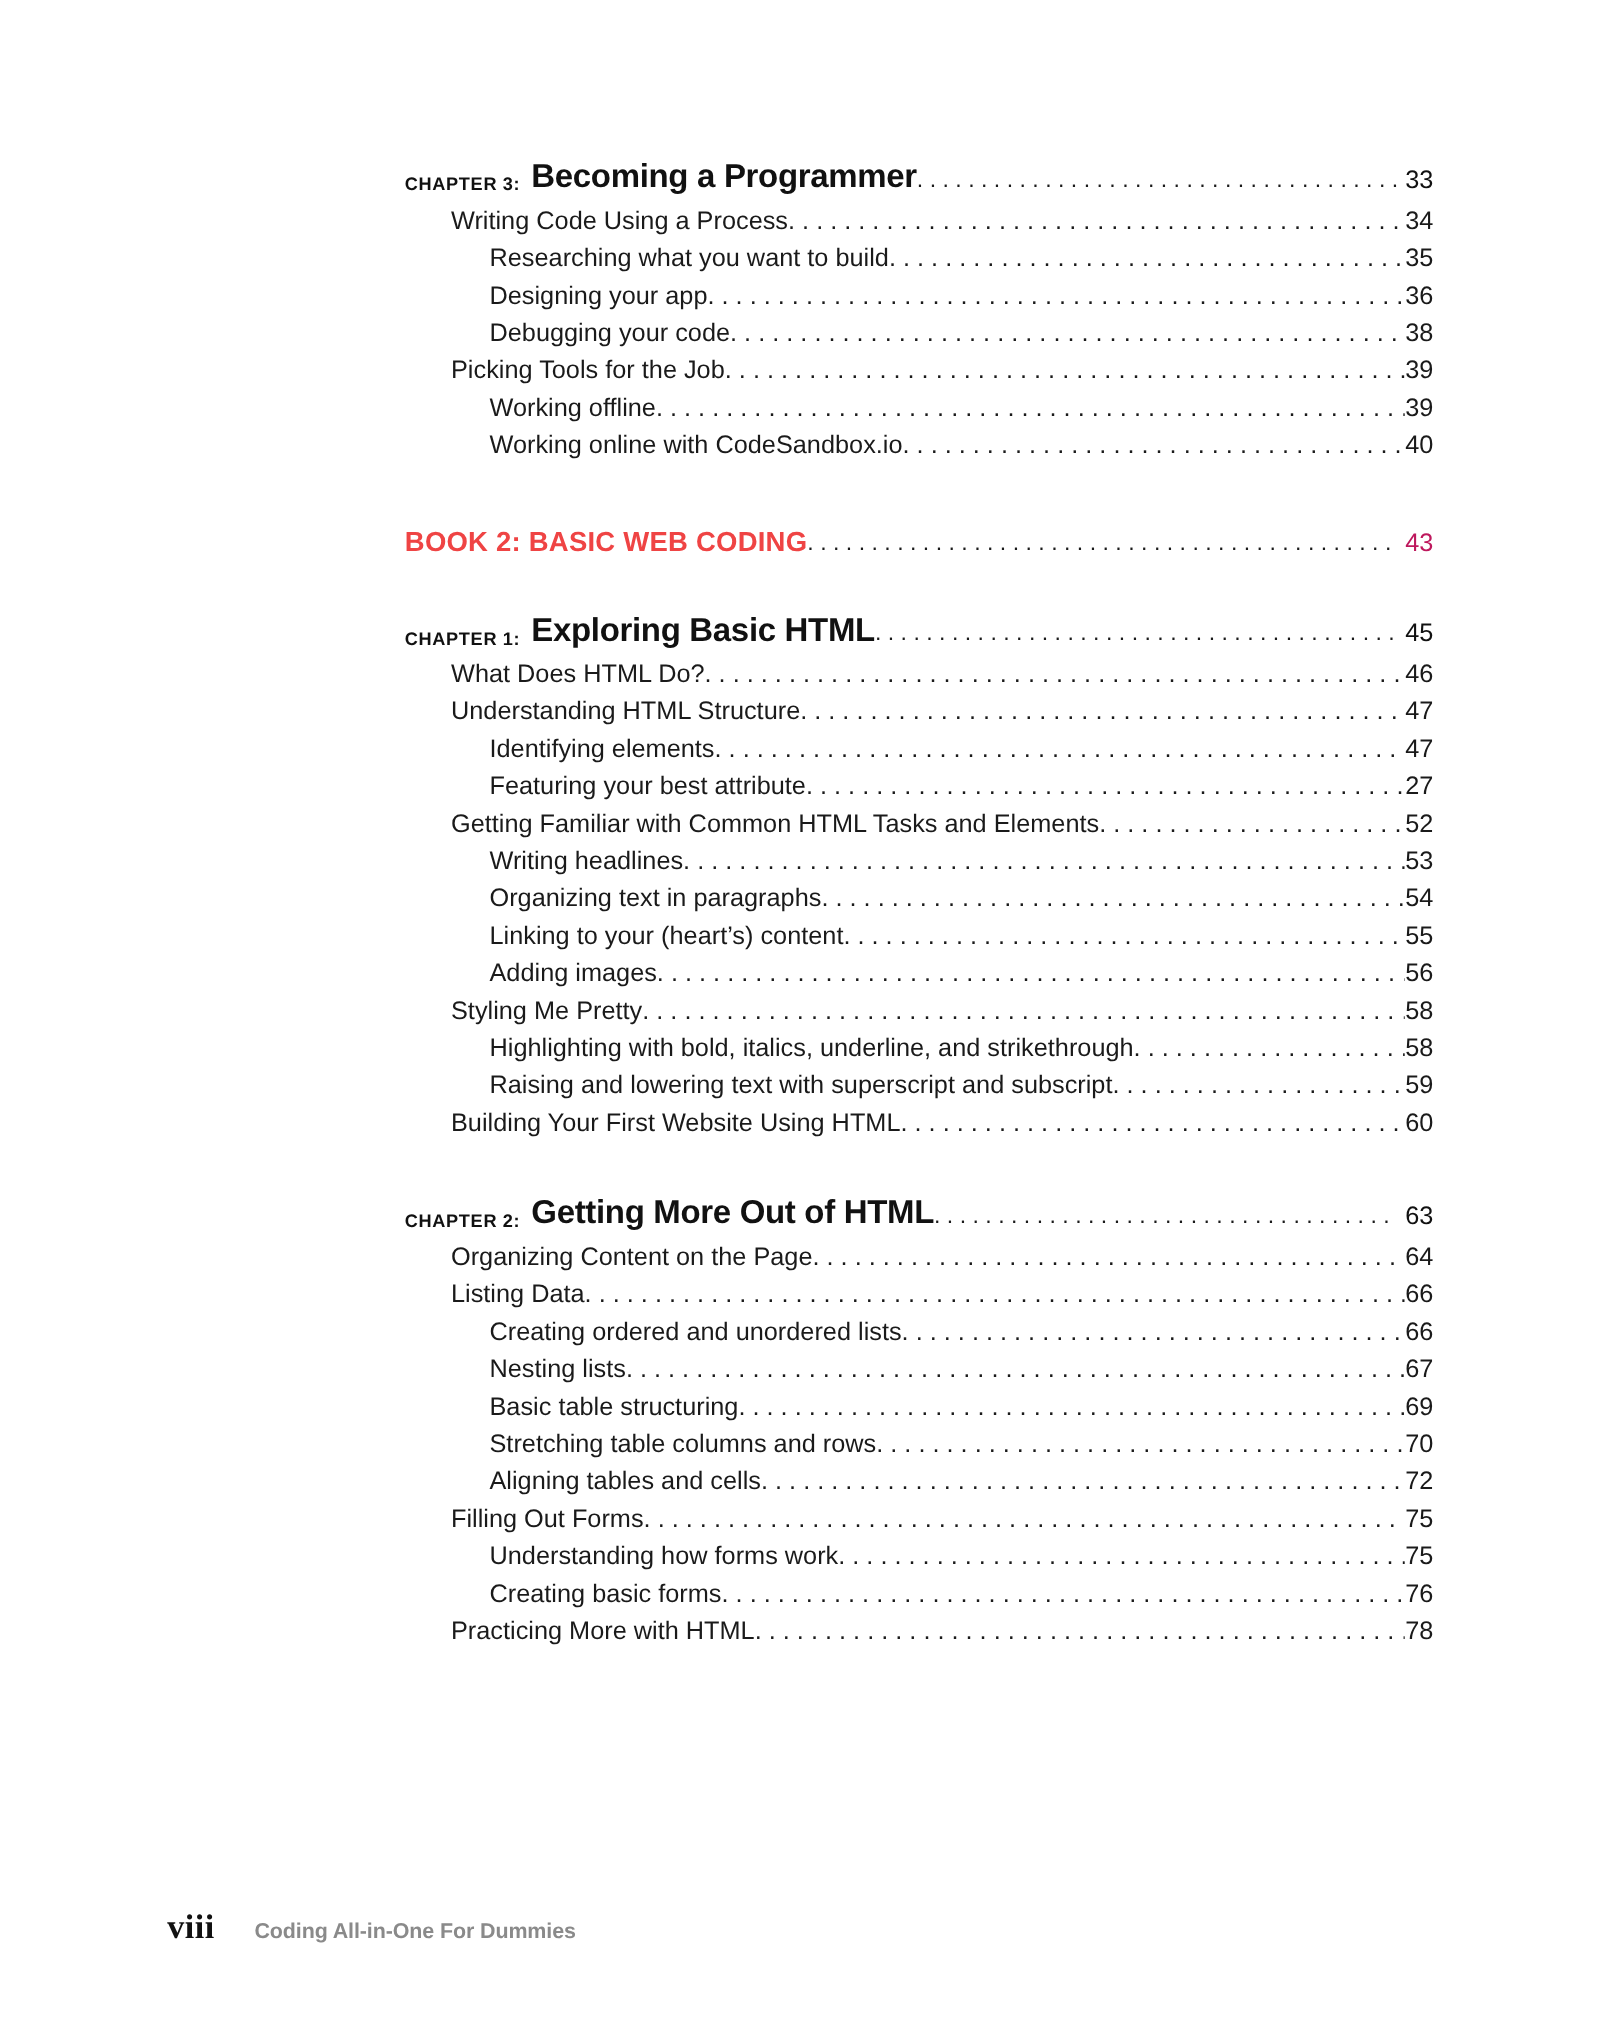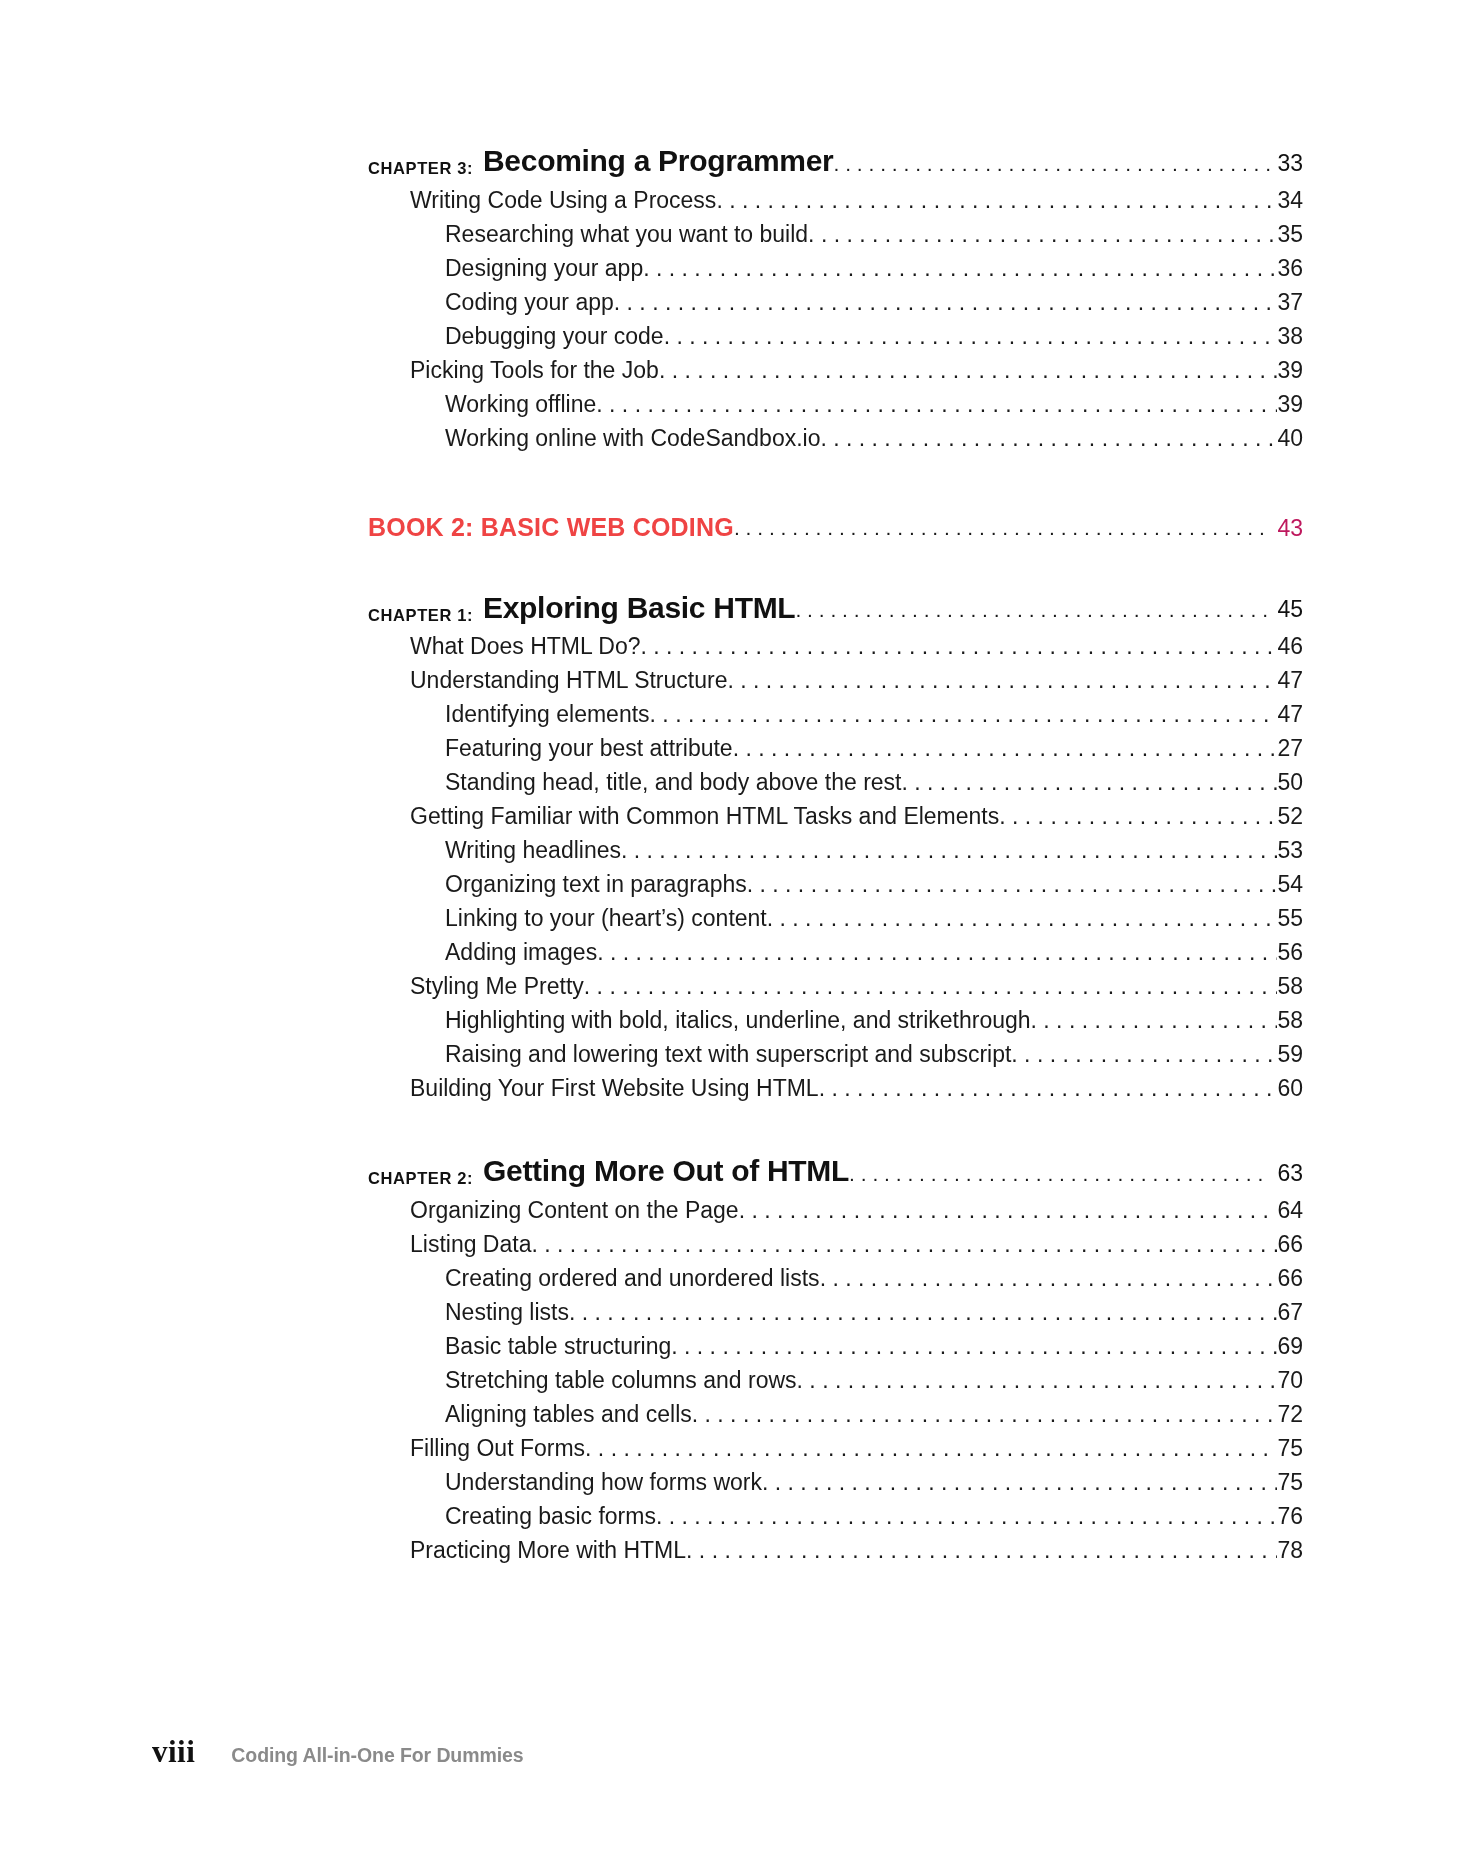--- a/index.html
+++ b/index.html
@@ -189,25 +189,20 @@
         <span class="label">Researching what you want to build</span>
         <span class="leader"></span>
         <span class="pageno">35</span>
       </div>
       <div class="row entry lvl2">
         <span class="label">Designing your app</span>
         <span class="leader"></span>
         <span class="pageno">36</span>
       </div>
       <div class="row entry lvl2">
-        <span class="label">Coding your app</span>
-        <span class="leader"></span>
-        <span class="pageno">37</span>
-      </div>
-      <div class="row entry lvl2">
         <span class="label">Debugging your code</span>
         <span class="leader"></span>
         <span class="pageno">38</span>
       </div>
       <div class="row entry lvl1">
         <span class="label">Picking Tools for the Job</span>
         <span class="leader"></span>
         <span class="pageno">39</span>
       </div>
       <div class="row entry lvl2">
@@ -247,25 +242,20 @@
       <div class="row entry lvl2">
         <span class="label">Identifying elements</span>
         <span class="leader"></span>
         <span class="pageno">47</span>
       </div>
       <div class="row entry lvl2">
         <span class="label">Featuring your best attribute</span>
         <span class="leader"></span>
         <span class="pageno">27</span>
       </div>
-      <div class="row entry lvl2">
-        <span class="label">Standing head, title, and body above the rest</span>
-        <span class="leader"></span>
-        <span class="pageno">50</span>
-      </div>
       <div class="row entry lvl1">
         <span class="label">Getting Familiar with Common HTML Tasks and Elements</span>
         <span class="leader"></span>
         <span class="pageno">52</span>
       </div>
       <div class="row entry lvl2">
         <span class="label">Writing headlines</span>
         <span class="leader"></span>
         <span class="pageno">53</span>
       </div>

